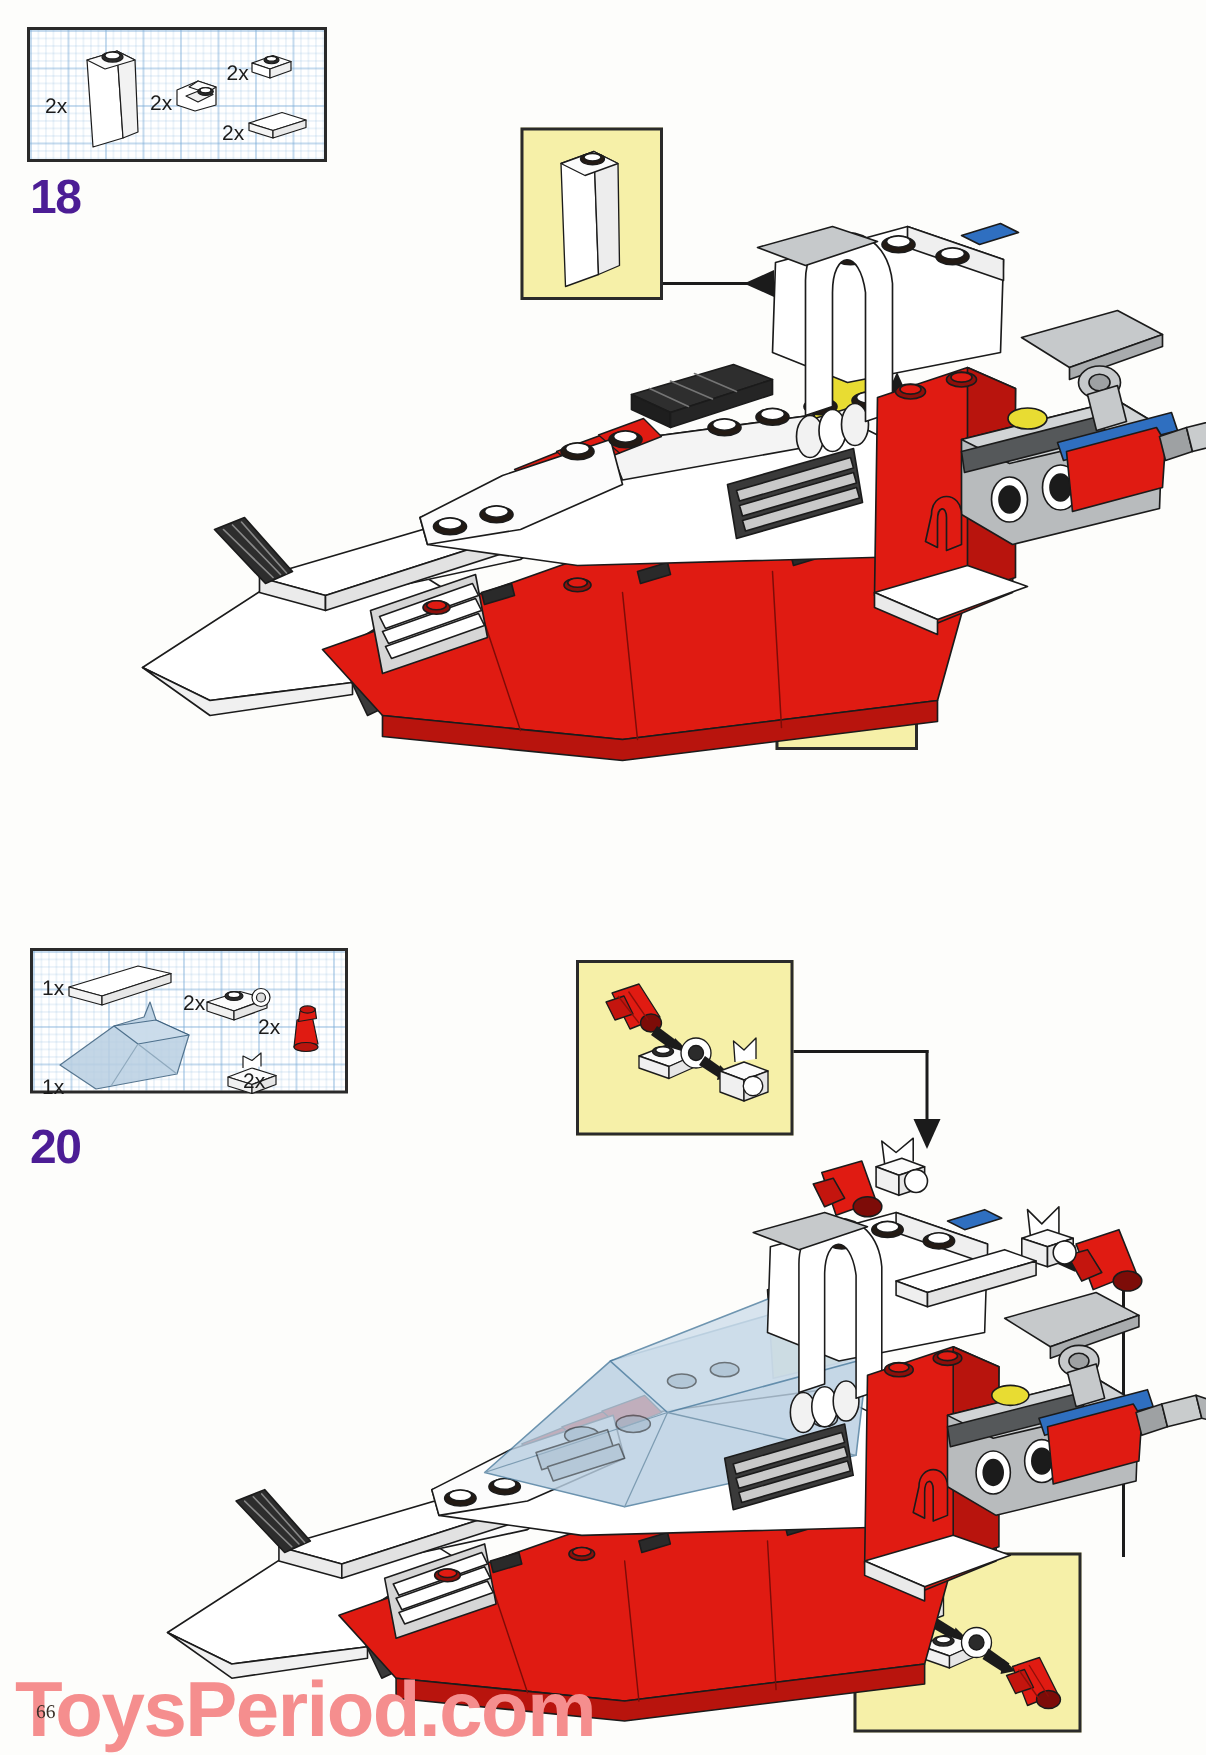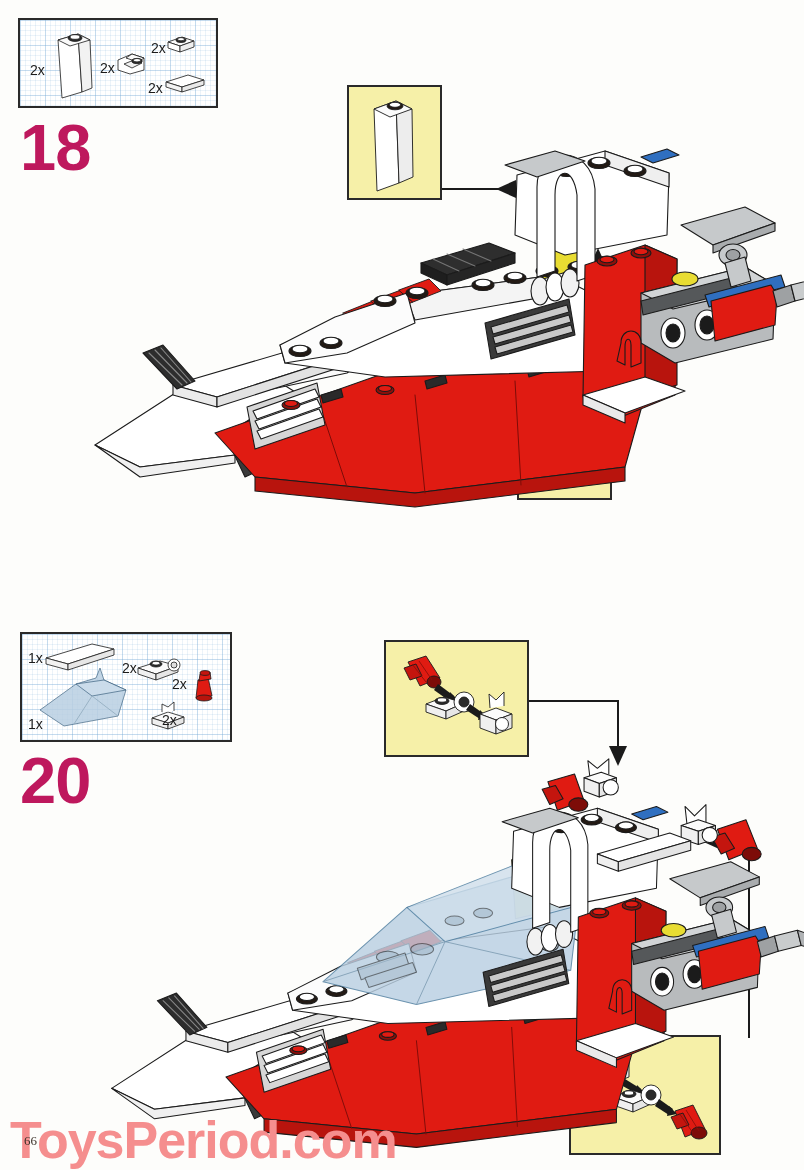--- a/index.html
+++ b/index.html
@@ -13,21 +13,21 @@
   
   .parts-box{position:absolute;border:2px solid #2a2a2a;background:#ffffff;
     background-image:
       linear-gradient(to right, rgba(120,170,215,.33) 1px, transparent 1px),
       linear-gradient(to bottom, rgba(120,170,215,.33) 1px, transparent 1px),
       linear-gradient(to right, rgba(120,170,215,.14) 1px, transparent 1px),
       linear-gradient(to bottom, rgba(120,170,215,.14) 1px, transparent 1px);
     background-size:25px 25px,25px 25px,5px 5px,5px 5px;
     box-sizing:border-box;}
   .qty{position:absolute;font-size:14px;color:#1b1b1b;font-family:"Liberation Sans",sans-serif;}
-  .step-num{position:absolute;font-size:65px;font-weight:bold;color:#be185d;
+  .step-num{position:absolute;font-size:32px;font-weight:bold;color:#4c1d95;
     font-family:"Liberation Sans",sans-serif;letter-spacing:-1px;line-height:1;text-align:right;}
 
   
   .callout{position:absolute;background:#f6f0a8;border:2px solid #2a2a2a;box-sizing:border-box;}
 
   
   .leader{position:absolute;background:#1b1b1b;}
   .arrow{position:absolute;width:0;height:0;}
   .arrow-left{border-top:9px solid transparent;border-bottom:9px solid transparent;border-right:20px solid #1b1b1b;}
   .arrow-up{border-left:9px solid transparent;border-right:9px solid transparent;border-bottom:20px solid #1b1b1b;}
@@ -291,21 +291,21 @@
 
       <ellipse cx="600" cy="184" rx="13" ry="7" fill="#e8dc32"></ellipse>
 
       <polygon points="498,300 560,282 600,296 540,318" fill="#ffffff"></polygon>
       <polygon points="498,300 540,318 540,328 498,310" fill="#eaeaea"></polygon>
 
       <path d="M536,248 C536,232 556,232 556,248 L556,268 L546,272 L546,250 C546,242 540,242 540,252 L540,270 L532,266 Z" fill="#e01b12"></path>
     </g>
   </svg>
 
-  <div class="parts-box" style="left:20px;top:632px;width:212px;height:110px;">
+  <div class="parts-box" style="left:20px;top:632px;width:212px;height:97px;">
     <svg width="208" height="106" viewBox="0 0 208 106" style="position:absolute;left:0;top:0;">
 
       <g stroke="#1b1b1b" stroke-width="0.8" stroke-linejoin="round">
         <polygon points="24,24 70,10 92,15 46,30" fill="#ffffff"></polygon>
         <polygon points="24,24 46,30 46,36 24,30" fill="#f2f2f2"></polygon>
         <polygon points="46,30 92,15 92,21 46,36" fill="#e7e7e7"></polygon>
       </g>
 
       <g stroke="#3a5f7d" stroke-width="0.8" stroke-linejoin="round">
         <polygon points="18,76 54,50 74,44 78,34 82,46 104,56 96,82 42,92" fill="#b9cfe2" opacity="0.85"></polygon>

